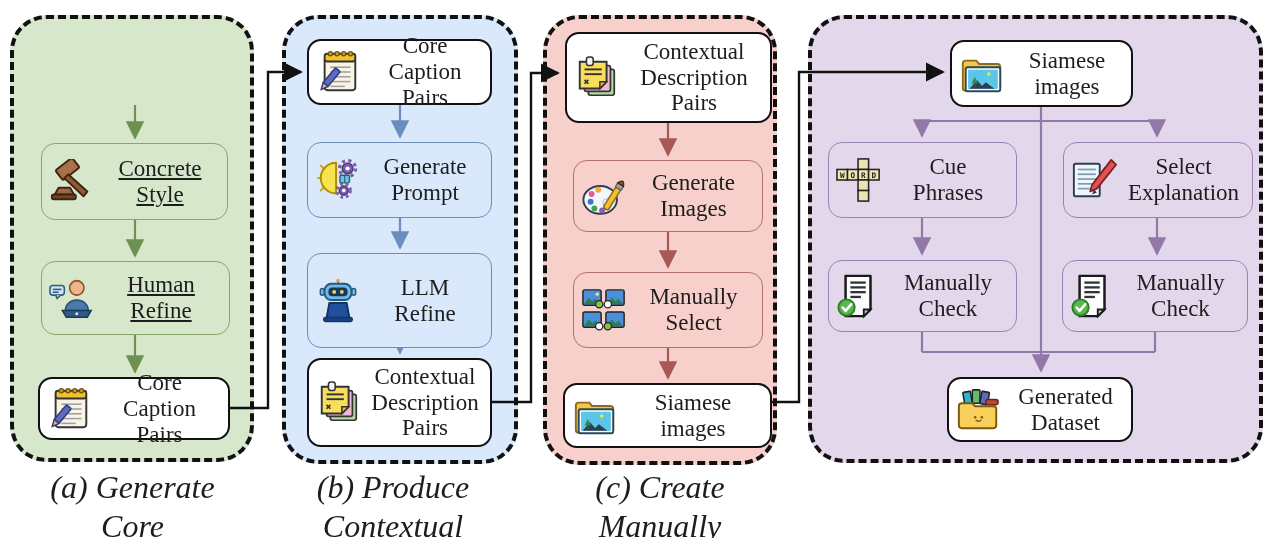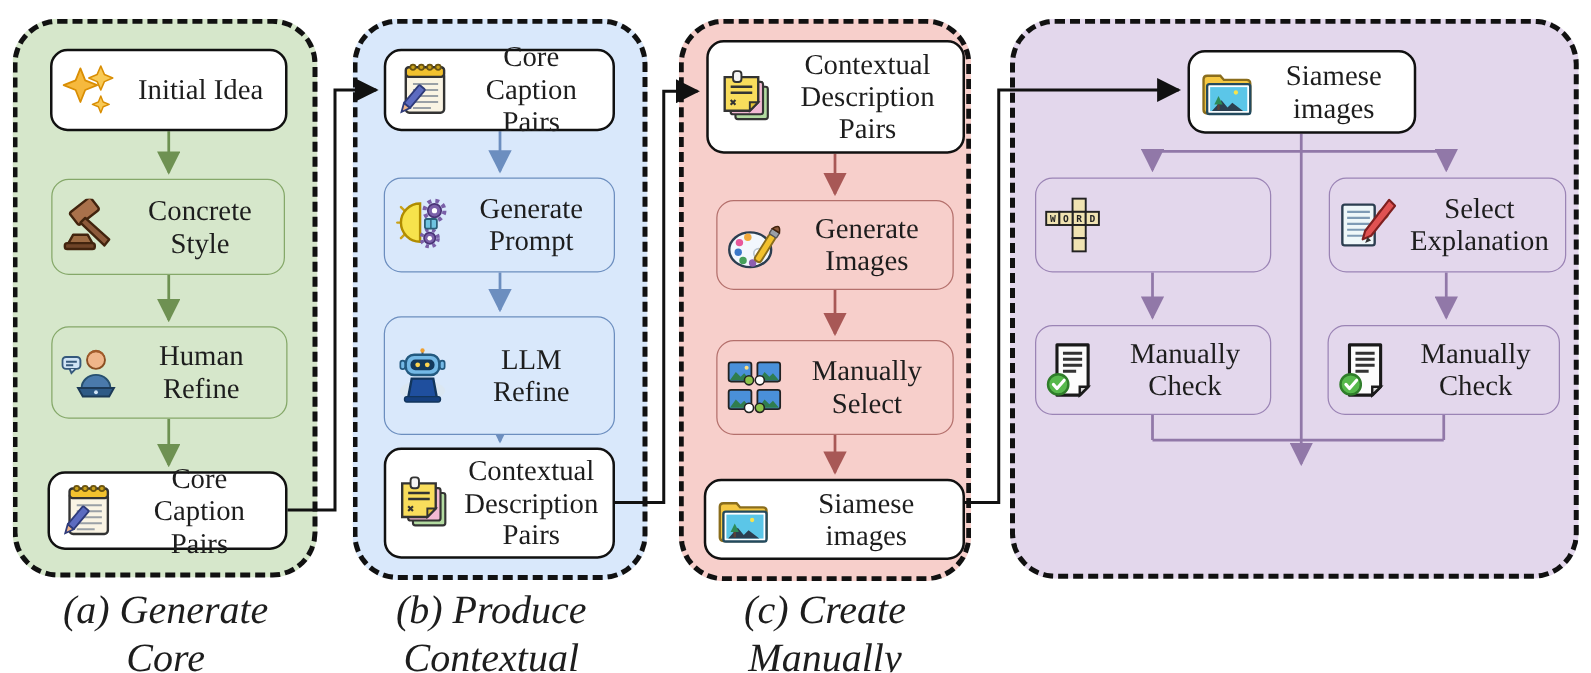--- a/index.html
+++ b/index.html
@@ -10,21 +10,21 @@
   .panel.b{background:var(--panel-b-bg);}
   .panel.c{background:var(--panel-c-bg);}
   .panel.d{background:var(--panel-d-bg);}
   #arrows{position:absolute;left:0;top:0;z-index:2;pointer-events:none;}
   .node{position:absolute;z-index:3;display:flex;align-items:center;gap:5px;
         padding:2px 7px;box-sizing:border-box;border-radius:14px;}
   .node .icon{flex:0 0 auto;display:flex;align-items:center;}
   .node .icon svg{width:46px;height:46px;display:block;}
   .node .label{flex:1;text-align:center;font-size:23px;line-height:1.13;white-space:pre-line;color:var(--text);}
   .node.white{background:var(--white-box,#fff);border:2.5px solid var(--outline,#111);}
-  .node.tint-a{background:var(--panel-a-bg);border:1.7px solid var(--panel-a-border);}
+  .node.tint-a{background:var(--panel-a-bg);border:1.7px solid var(--panel-a-border);text-decoration:underline;}
   .node.tint-b{background:var(--panel-b-bg);border:1.7px solid var(--panel-b-border);}
   .node.tint-c{background:var(--panel-c-bg);border:1.7px solid var(--panel-c-border);}
   .node.tint-d{background:var(--panel-d-bg);border:1.7px solid var(--panel-d-border);}
   .caption{position:absolute;z-index:3;text-align:center;font-style:italic;font-size:32px;
            line-height:1.22;white-space:pre-line;color:var(--text);}
   .stem{fill:none;stroke-width:2.2px;}
   .stem.a{stroke:var(--panel-a-arrow);}
   .stem.b{stroke:var(--panel-b-arrow);}
   .stem.c{stroke:var(--panel-c-arrow);}
   .stem.d{stroke:var(--panel-d-arrow);}
@@ -78,30 +78,20 @@
     <path class="stem d" d="M922 218 V254" marker-end="url(#md)"></path>
     <path class="stem d" d="M1157 218 V254" marker-end="url(#md)"></path>
     <path class="stem d" d="M922 332 V352 M1155 332 V352 M922 352 H1155"></path>
     <path class="stem d" d="M1041 352 V371" marker-end="url(#md)"></path>
 
     <path class="stem k" d="M230 408 H268 V72 H301" marker-end="url(#mk)"></path>
     <path class="stem k" d="M492 402 H531 V73 H558" marker-end="url(#mk)"></path>
     <path class="stem k" d="M772 402 H799 V72 H943" marker-end="url(#mk)"></path>
   </svg>
 
-  <div class="node white" style="left:40px;top:39px;width:190px;height:66px">
-    <span class="icon">
-      <svg viewBox="0 0 48 48">
-          <path d="M16 6 L20 16 L30 20 L20 24 L16 34 L12 24 L2 20 L12 16 Z" fill="#f6b93d" stroke="#d98e04" stroke-width="1.5" stroke-linejoin="round"></path>
-          <path d="M33 4 L36 11 L43 14 L36 17 L33 24 L30 17 L23 14 L30 11 Z" fill="#f9ca55" stroke="#d98e04" stroke-width="1.3" stroke-linejoin="round"></path>
-          <path d="M33 29 L35 34 L40 36 L35 38 L33 43 L31 38 L26 36 L31 34 Z" fill="#f9ca55" stroke="#d98e04" stroke-width="1.2" stroke-linejoin="round"></path>
-        </svg>
-    </span>
-    <span class="label">Initial Idea</span>
-  </div>
 
   <div class="node tint-a" style="left:41px;top:143px;width:187px;height:77px">
     <span class="icon">
       <svg viewBox="0 0 48 48">
           <g stroke="#42240e" stroke-width="2" stroke-linejoin="round" stroke-linecap="round">
             <rect x="8" y="4" width="22" height="13" rx="2" fill="#a9714b" transform="rotate(-38 19 10)"></rect>
             <path d="M20 16 L40 34 L36 39 L16 20 Z" fill="#8d5a3b"></path>
             <path d="M6 37 l4 -7 h12 l4 7 Z" fill="#9c6a42"></path>
             <rect x="3" y="37" width="25" height="5" rx="2" fill="#6f4428"></rect>
           </g>
@@ -360,20 +350,22 @@
             <rect x="34" y="13" width="11" height="11"></rect>
           </g>
           <g font-size="8" font-weight="bold" fill="#222" text-anchor="middle" font-family="'DejaVu Sans Mono',monospace">
             <text x="6.5" y="21.8">W</text>
             <text x="17.5" y="21.8">O</text>
             <text x="28.5" y="21.8">R</text>
             <text x="39.5" y="21.8">D</text>
           </g>
         </svg>
     </span>
+    <span class="label">Cue
+Phrases</span>
   </div>
 
   <div class="node tint-d" style="left:1063px;top:142px;width:190px;height:76px">
     <span class="icon">
       <svg viewBox="0 0 48 48">
           <rect x="3" y="7" width="27" height="34" rx="2" fill="#eef7f9" stroke="#2c3e50" stroke-width="2"></rect>
           <g stroke="#7e9bb5" stroke-width="1.8">
             <line x1="7" y1="13" x2="26" y2="13"></line>
             <line x1="7" y1="18" x2="26" y2="18"></line>
             <line x1="7" y1="23" x2="26" y2="23"></line>
@@ -420,20 +412,38 @@
             <line x1="15" y1="25" x2="26" y2="25"></line>
           </g>
           <circle cx="11" cy="36" r="8.5" fill="#57b94c" stroke="#2f7d2a" stroke-width="2"></circle>
           <path d="M7 36 l3 3.5 6 -7" stroke="#fff" stroke-width="2.6" fill="none" stroke-linecap="round" stroke-linejoin="round"></path>
         </svg>
     </span>
     <span class="label">Manually
 Check</span>
   </div>
 
+  <div class="node white" style="left:947px;top:377px;width:186px;height:65px">
+    <span class="icon">
+      <svg viewBox="0 0 48 48">
+          <g stroke="#222" stroke-width="1.6">
+            <rect x="8" y="5" width="8" height="13" rx="1" fill="#2ab7ca" transform="rotate(-10 12 11)"></rect>
+            <rect x="17" y="3" width="8" height="14" rx="1" fill="#66bb6a"></rect>
+            <rect x="26" y="5" width="8" height="13" rx="1" fill="#5c6bc0" transform="rotate(10 30 11)"></rect>
+          </g>
+          <rect x="31" y="13" width="13" height="5.5" rx="2.5" fill="#b74a3a" stroke="#6d2417" stroke-width="1.5"></rect>
+          <path d="M3 20 q0 -3 3 -3 h11 l3 3 h19 q3 0 3 3 v17 q0 3 -3 3 H6 q-3 0 -3 -3 Z" fill="#f7cf5a" stroke="#7a5a10" stroke-width="2"></path>
+          <circle cx="20" cy="31.5" r="1.3" fill="#7a5a10"></circle>
+          <circle cx="27" cy="31.5" r="1.3" fill="#7a5a10"></circle>
+          <path d="M20.5 34.5 q3 2.5 6 0" stroke="#7a5a10" stroke-width="1.5" fill="none"></path>
+        </svg>
+    </span>
+    <span class="label">Generated
+Dataset</span>
+  </div>
 
   <div class="caption" style="left:15px;top:468px;width:235px">(a) Generate Core
 Caption Pairs</div>
   <div class="caption" style="left:266px;top:468px;width:254px">(b) Produce Contextual
 Description Pairs</div>
   <div class="caption" style="left:548px;top:468px;width:224px">(c) Create Manually
 Images</div>
 
 </div>
 

